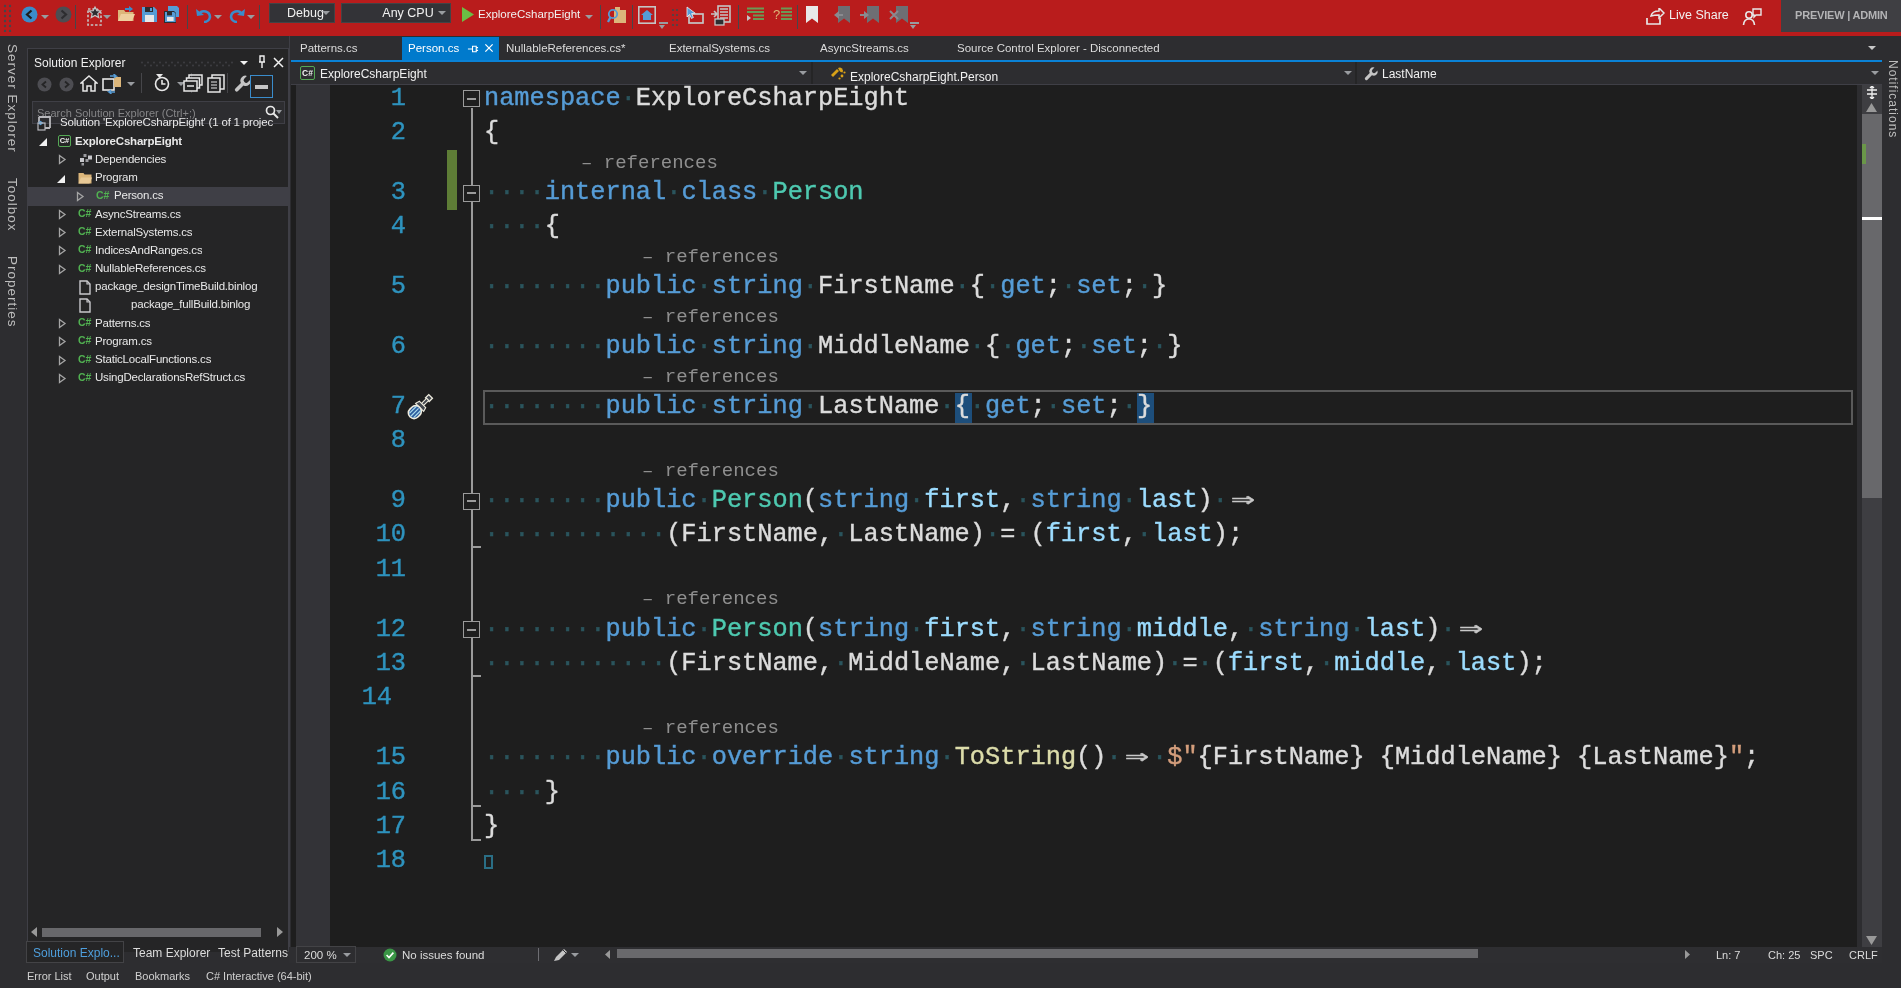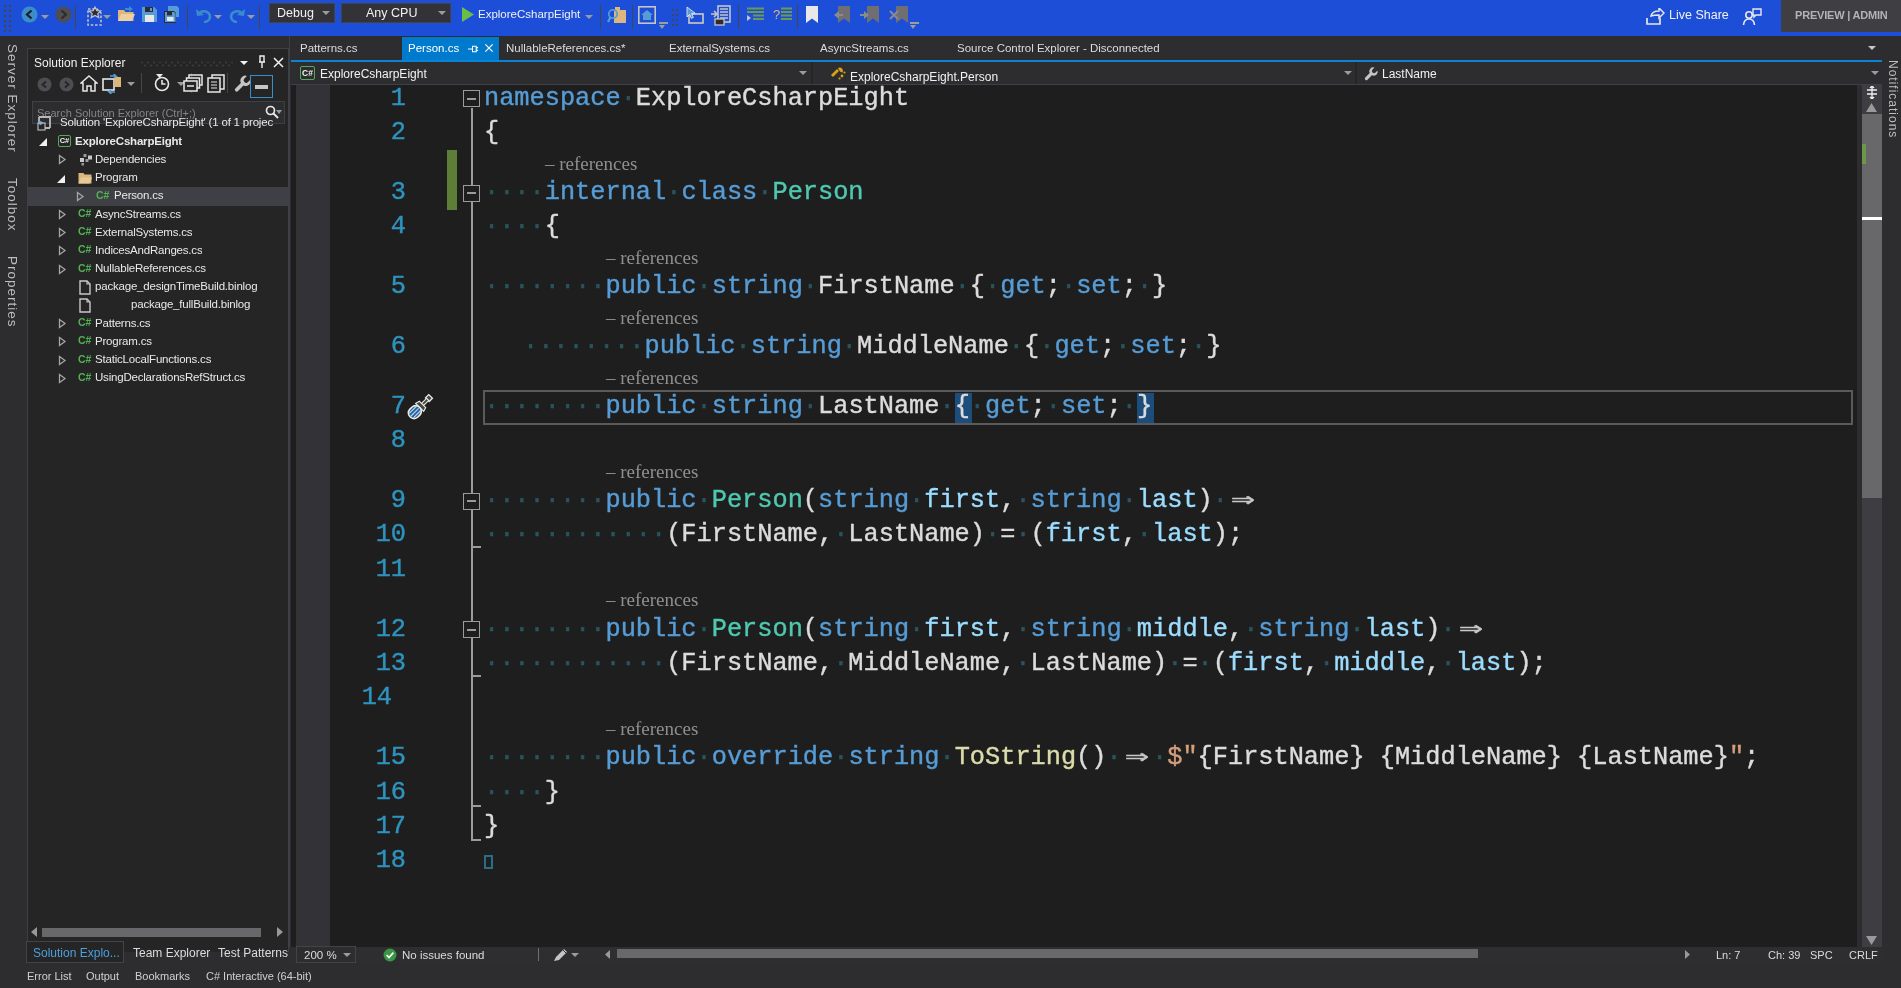--- a/index.html
+++ b/index.html
@@ -5,35 +5,35 @@
   * { margin:0; padding:0; box-sizing:border-box; }
   html,body { width:1901px; height:988px; overflow:hidden; background:#2d2d30; font-family:"Liberation Sans", sans-serif; }
   .abs { position:absolute; white-space:nowrap; }
   #root { position:relative; width:1901px; height:988px; background:#2d2d30; }
   .vtext { writing-mode:vertical-rl; color:#bdbdbd; font-size:13.5px; letter-spacing:1px; }
   .tbtext { color:#f1f1f1; font-size:13px; }
   .combo { position:absolute; background:#333337; border:1px solid #434346; color:#f1f1f1; font-size:13px; }
   .caret { position:absolute; width:0; height:0; border-left:4px solid transparent; border-right:4px solid transparent; border-top:4px solid #999ca0; }
   .tab { position:absolute; top:36px; height:24px; color:#dcdcdc; font-size:11.5px; line-height:24px; white-space:nowrap; }
   .code { position:absolute; font-family:"Liberation Mono", monospace; font-size:25.3px; line-height:34.4px; white-space:pre; color:#dcdcdc; -webkit-text-stroke:0.4px; }
-  .lens { position:absolute; font-family:Liberation Serif, serif; font-size:19px; line-height:25px; color:#8f8f8f; white-space:pre; }
+  .lens { position:absolute; font-family:Liberation Mono, monospace; font-size:19px; line-height:25px; color:#8f8f8f; white-space:pre;margin-left:36px; }
   .k { color:#569cd6; }
   .t { color:#4ec9b0; }
   .m { color:#dcdcaa; }
   .p { color:#9cdcfe; }
   .s { color:#d49e7c; }
   .w { color:#2a545d; }
   .ar { display:inline-block; width:30.36px; text-align:center; transform:scaleX(1.55); color:#c8c8c8; }
   .ln { position:absolute; font-family:"Liberation Mono", monospace; font-size:25.3px; line-height:34.4px; color:#2e93be; text-align:right; width:60px; -webkit-text-stroke:0.4px; }
 </style>
 </head>
 <body>
 <div id="root">
 
-  <div class="abs" id="toolbar" style="left:0;top:0;width:1901px;height:36px;background:#1d4ed8;">
+  <div class="abs" id="toolbar" style="left:0;top:0;width:1901px;height:36px;background:#b91c1c;text-align:center;">
 
     <svg class="abs" style="left:3px;top:4px;" width="10" height="28">
         <g fill="#46464a">
           <circle cx="2" cy="2" r="1.2"></circle>
           <circle cx="7" cy="2" r="1.2"></circle>
           <circle cx="2" cy="7" r="1.2"></circle>
           <circle cx="7" cy="7" r="1.2"></circle>
           <circle cx="2" cy="12" r="1.2"></circle>
           <circle cx="7" cy="12" r="1.2"></circle>
           <circle cx="2" cy="17" r="1.2"></circle>
@@ -481,21 +481,21 @@
   <div class="ln" style="left:332px;top:681.4px;">14</div>
   <div class="ln" style="left:346px;top:741.2px;">15</div>
   <div class="ln" style="left:346px;top:775.6px;">16</div>
   <div class="ln" style="left:346px;top:810.0px;">17</div>
   <div class="ln" style="left:346px;top:844.4px;">18</div>
   <div class="code" style="left:484px;top:81.8px;"><span class="k">namespace</span><span class="w">·</span>ExploreCsharpEight</div>
   <div class="code" style="left:484px;top:116.2px;">{</div>
   <div class="code" style="left:484px;top:176.0px;"><span class="w">····</span><span class="k">internal</span><span class="w">·</span><span class="k">class</span><span class="w">·</span><span class="t">Person</span></div>
   <div class="code" style="left:484px;top:210.4px;"><span class="w">····</span>{</div>
   <div class="code" style="left:484px;top:270.2px;"><span class="w">········</span><span class="k">public</span><span class="w">·</span><span class="k">string</span><span class="w">·</span>FirstName<span class="w">·</span>{<span class="w">·</span><span class="k">get</span>;<span class="w">·</span><span class="k">set</span>;<span class="w">·</span>}</div>
-  <div class="code" style="left:484px;top:330.0px;margin-left:39px;"><span class="w">········</span><span class="k">public</span><span class="w">·</span><span class="k">string</span><span class="w">·</span>MiddleName<span class="w">·</span>{<span class="w">·</span><span class="k">get</span>;<span class="w">·</span><span class="k">set</span>;<span class="w">·</span>}</div>
+  <div class="code" style="left:484px;top:330.0px;"><span class="w">········</span><span class="k">public</span><span class="w">·</span><span class="k">string</span><span class="w">·</span>MiddleName<span class="w">·</span>{<span class="w">·</span><span class="k">get</span>;<span class="w">·</span><span class="k">set</span>;<span class="w">·</span>}</div>
   <div class="code" style="left:484px;top:389.8px;"><span class="w">········</span><span class="k">public</span><span class="w">·</span><span class="k">string</span><span class="w">·</span>LastName<span class="w">·</span><span class="hb">{</span><span class="w">·</span><span class="k">get</span>;<span class="w">·</span><span class="k">set</span>;<span class="w">·</span><span class="hb">}</span></div>
   <div class="code" style="left:484px;top:484.0px;"><span class="w">········</span><span class="k">public</span><span class="w">·</span><span class="t">Person</span>(<span class="k">string</span><span class="w">·</span><span class="p">first</span>,<span class="w">·</span><span class="k">string</span><span class="w">·</span><span class="p">last</span>)<span class="w">·</span><span class="ar">⇒</span></div>
   <div class="code" style="left:484px;top:518.4px;"><span class="w">············</span>(FirstName,<span class="w">·</span>LastName)<span class="w">·</span>=<span class="w">·</span>(<span class="p">first</span>,<span class="w">·</span><span class="p">last</span>);</div>
   <div class="code" style="left:484px;top:612.6px;"><span class="w">········</span><span class="k">public</span><span class="w">·</span><span class="t">Person</span>(<span class="k">string</span><span class="w">·</span><span class="p">first</span>,<span class="w">·</span><span class="k">string</span><span class="w">·</span><span class="p">middle</span>,<span class="w">·</span><span class="k">string</span><span class="w">·</span><span class="p">last</span>)<span class="w">·</span><span class="ar">⇒</span></div>
   <div class="code" style="left:484px;top:647.0px;"><span class="w">············</span>(FirstName,<span class="w">·</span>MiddleName,<span class="w">·</span>LastName)<span class="w">·</span>=<span class="w">·</span>(<span class="p">first</span>,<span class="w">·</span><span class="p">middle</span>,<span class="w">·</span><span class="p">last</span>);</div>
   <div class="code" style="left:484px;top:741.2px;"><span class="w">········</span><span class="k">public</span><span class="w">·</span><span class="k">override</span><span class="w">·</span><span class="k">string</span><span class="w">·</span><span class="m">ToString</span>()<span class="w">·</span><span class="ar">⇒</span><span class="w">·</span><span class="s">$"</span>{FirstName} {MiddleName} {LastName}<span class="s">"</span>;</div>
   <div class="code" style="left:484px;top:775.6px;"><span class="w">····</span>}</div>
   <div class="code" style="left:484px;top:810.0px;">}</div>
   <div class="lens" style="left:545px;top:150.8px;">– references</div>
   <div class="lens" style="left:606px;top:245.0px;">– references</div>
@@ -549,21 +549,21 @@
       </svg>
     <div class="caret" style="left:571px;top:953px;"></div>
     <svg class="abs" style="left:604px;top:950px;" width="7" height="9" viewBox="0 0 7 9">
         <path d="M6 0 L1 4.5 L6 9z" fill="#999"></path>
       </svg>
     <div class="abs" style="left:617px;top:949px;width:861px;height:9px;background:#69696c;"></div>
     <svg class="abs" style="left:1684px;top:950px;" width="7" height="9" viewBox="0 0 7 9">
         <path d="M1 0 L6 4.5 L1 9z" fill="#999"></path>
       </svg>
     <div class="abs" style="left:1716px;top:949px;font-size:11px;color:#dcdcdc;">Ln: 7</div>
-    <div class="abs" style="left:1768px;top:949px;font-size:11px;color:#dcdcdc;">Ch: 39</div>
+    <div class="abs" style="left:1768px;top:949px;font-size:11px;color:#dcdcdc;">Ch: 25</div>
     <div class="abs" style="left:1810px;top:949px;font-size:11px;color:#dcdcdc;">SPC</div>
     <div class="abs" style="left:1849px;top:949px;font-size:11px;color:#dcdcdc;">CRLF</div>
     <div class="abs" style="left:0;top:963px;width:1901px;height:25px;background:#2d2d30;"></div>
     <div class="abs" style="left:27px;top:970px;font-size:11px;color:#d0d0d0;">Error List</div>
     <div class="abs" style="left:86px;top:970px;font-size:11px;color:#d0d0d0;">Output</div>
     <div class="abs" style="left:135px;top:970px;font-size:11px;color:#d0d0d0;">Bookmarks</div>
     <div class="abs" style="left:206px;top:970px;font-size:11px;color:#d0d0d0;">C# Interactive (64-bit)</div>
   </div>
 
   <div class="abs" style="left:1882px;top:36px;width:19px;height:952px;background:#2d2d30;"></div>

